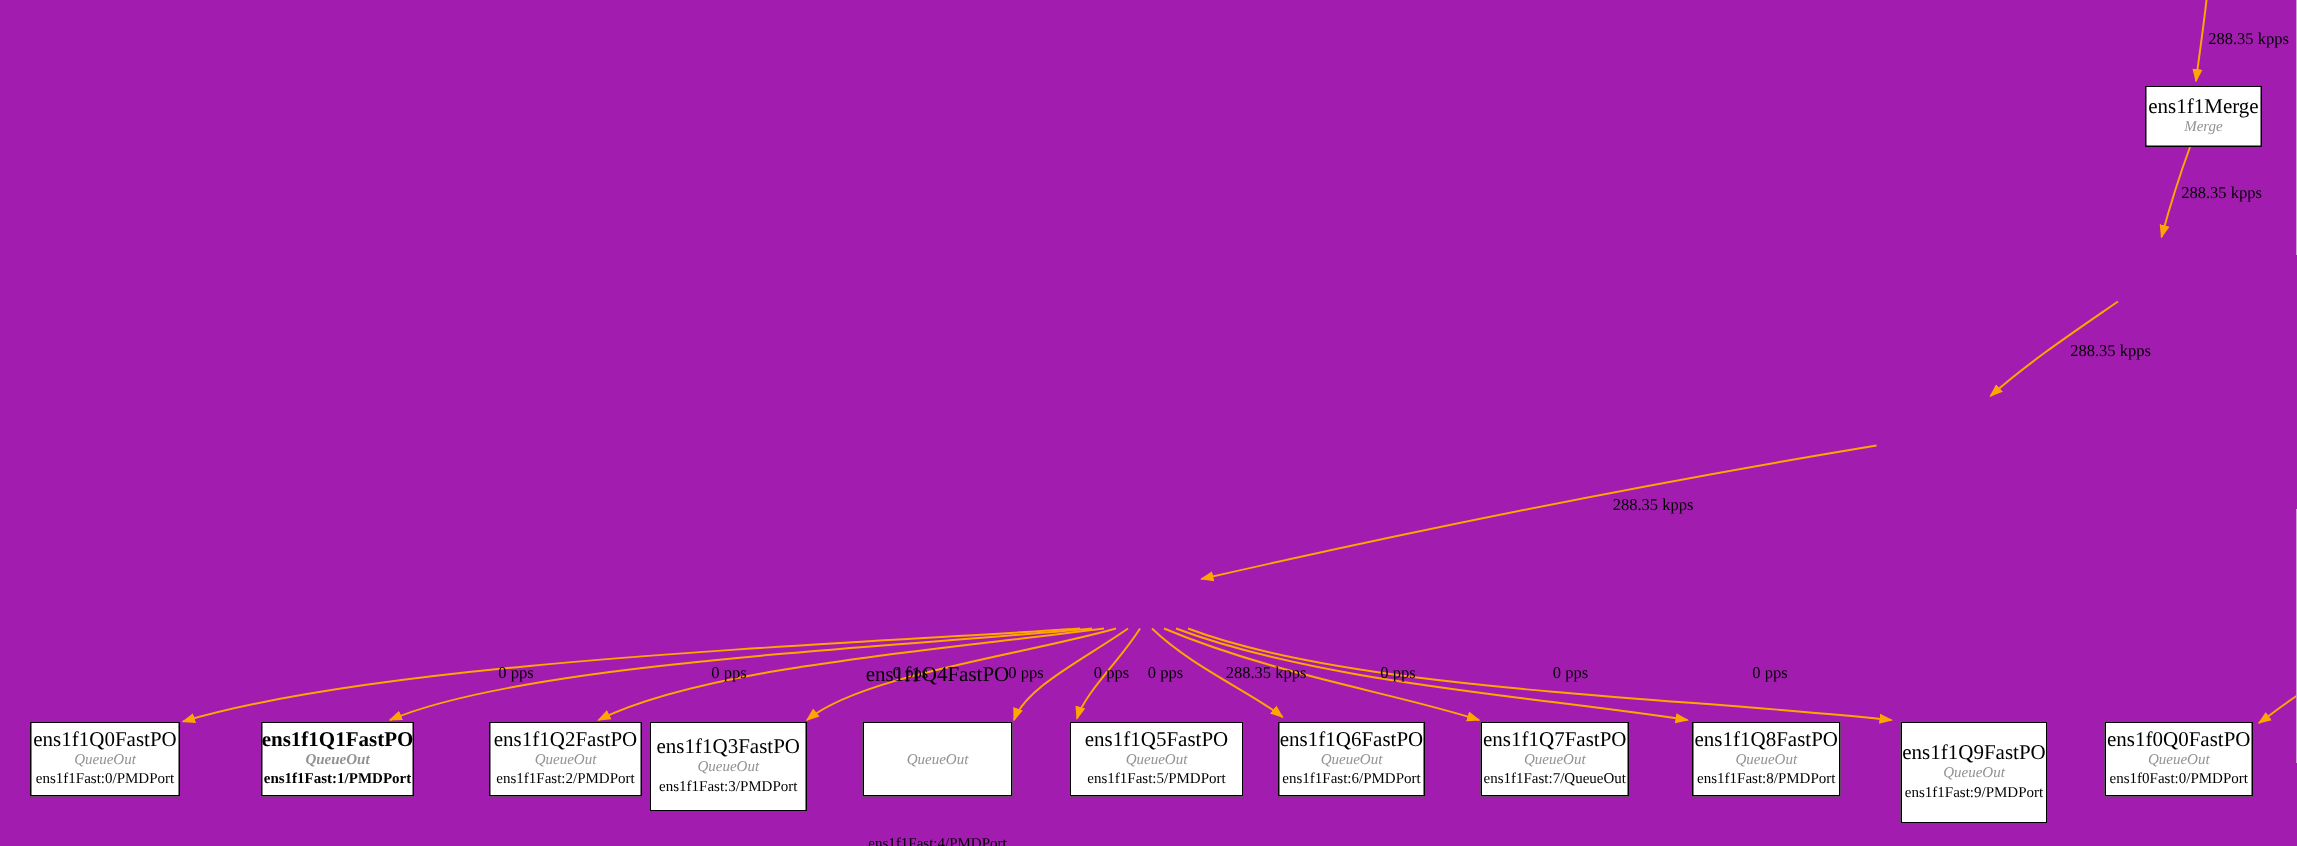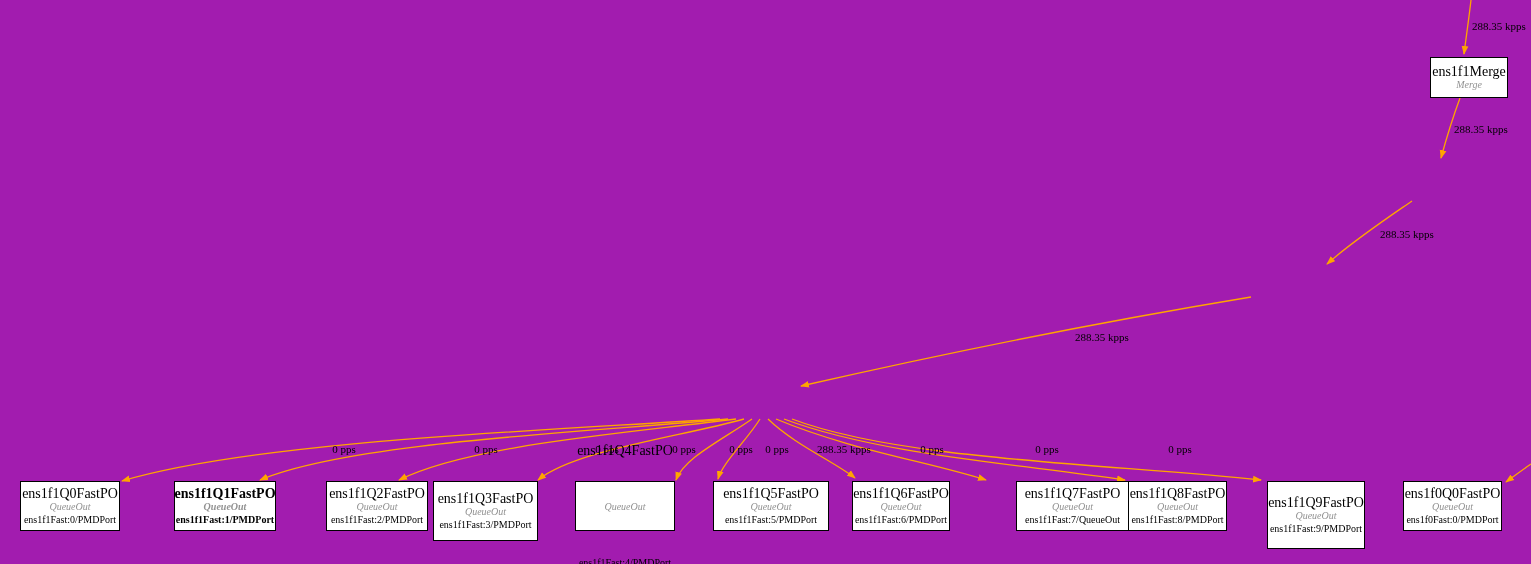--- a/index.html
+++ b/index.html
@@ -129,21 +129,21 @@
     <div class="ns">QueueOut</div>
     <div class="np">ens1f1Fast:5/PMDPort</div>
   </div>
 
   <div class="node" style="left:852px;top:481px;width:98px;height:50px;">
     <div class="nt">ens1f1Q6FastPO</div>
     <div class="ns">QueueOut</div>
     <div class="np">ens1f1Fast:6/PMDPort</div>
   </div>
 
-  <div class="node" style="left:987px;top:481px;width:113px;height:50px;margin-left:29px;">
+  <div class="node" style="left:987px;top:481px;width:99px;height:50px;">
     <div class="nt">ens1f1Q7FastPO</div>
     <div class="ns">QueueOut</div>
     <div class="np">ens1f1Fast:7/QueueOut</div>
   </div>
 
   <div class="node" style="left:1128px;top:481px;width:99px;height:50px;">
     <div class="nt">ens1f1Q8FastPO</div>
     <div class="ns">QueueOut</div>
     <div class="np">ens1f1Fast:8/PMDPort</div>
   </div>

